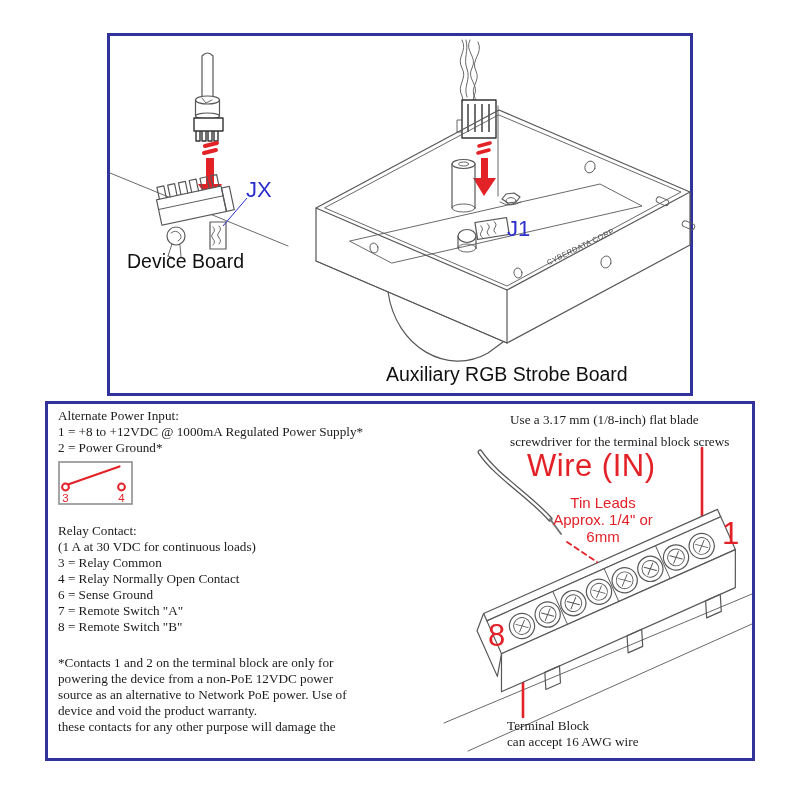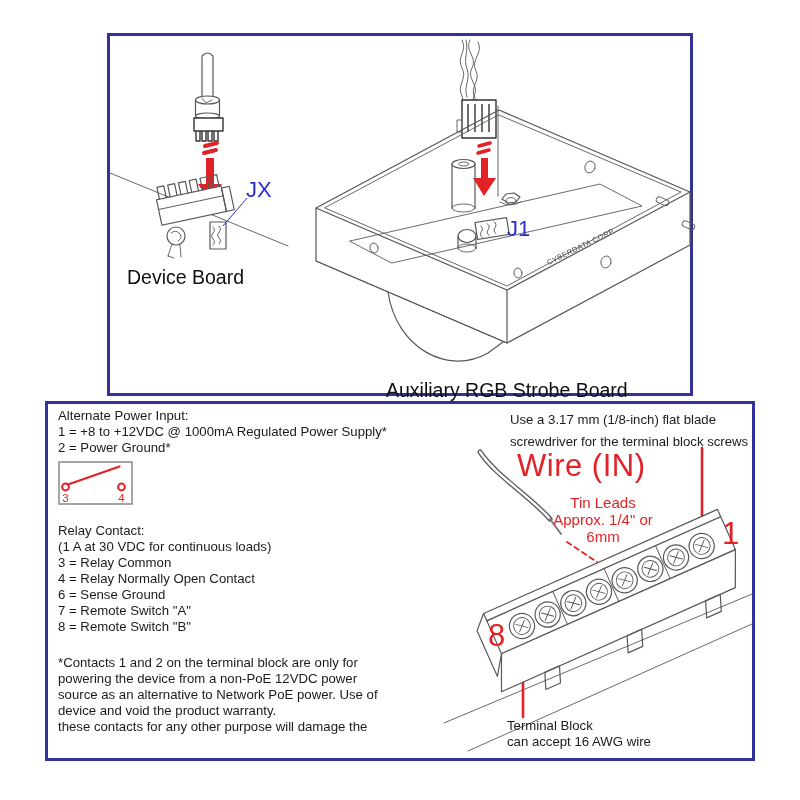--- a/index.html
+++ b/index.html
@@ -3,25 +3,25 @@
 <meta charset="utf-8">
 <style>
   html,body{margin:0;padding:0;background:#ffffff;}
   .canvas{position:relative;width:800px;height:800px;background:#ffffff;overflow:hidden;
           font-family:"Liberation Sans", sans-serif;color:var(--text);}
   .panel{position:absolute;border:3px solid var(--panel-border);background:#ffffff;}
   .top-panel{left:107px;top:33px;width:580px;height:357px;}
   .bottom-panel{left:45px;top:401px;width:704px;height:354px;}
   .abs{position:absolute;white-space:nowrap;}
   .art{position:absolute;left:0;top:0;}
-  .t13{font-size:13.2px;line-height:16px;color:var(--text);}
-  .caption{font-size:19.5px;color:#101010;margin-top:16px;}
+  .t13{font-size:13.2px;line-height:16px;color:var(--text);font-family:Liberation Serif, serif;}
+  .caption{font-size:19.5px;color:#101010;}
   .blue-label{font-size:22px;color:var(--blue);}
   .red-big{font-size:31px;color:var(--red);}
-  .wire-in{font-size:31px;font-weight:500;color:var(--red);letter-spacing:0.5px;}
+  .wire-in{font-size:31px;font-weight:500;color:var(--red);letter-spacing:0.5px;margin-left:10px;}
   .tin{font-size:15px;font-weight:400;line-height:17px;color:var(--red);text-align:center;}
   
   svg{overflow:visible;}
   svg .ln{fill:none;stroke:var(--line);stroke-width:1.2;stroke-linecap:round;stroke-linejoin:round;}
   svg .ln-thin{fill:none;stroke:var(--line);stroke-width:0.9;stroke-linecap:round;stroke-linejoin:round;}
   svg .dark{fill:none;stroke:#333333;stroke-width:1.4;stroke-linejoin:round;}
   svg .whitefill{fill:#ffffff;}
   svg .red-f{fill:var(--red);stroke:none;}
   svg .red-s{fill:none;stroke:var(--red);stroke-linecap:round;}
   svg .blue-s{fill:none;stroke:var(--blue);stroke-width:1;}

